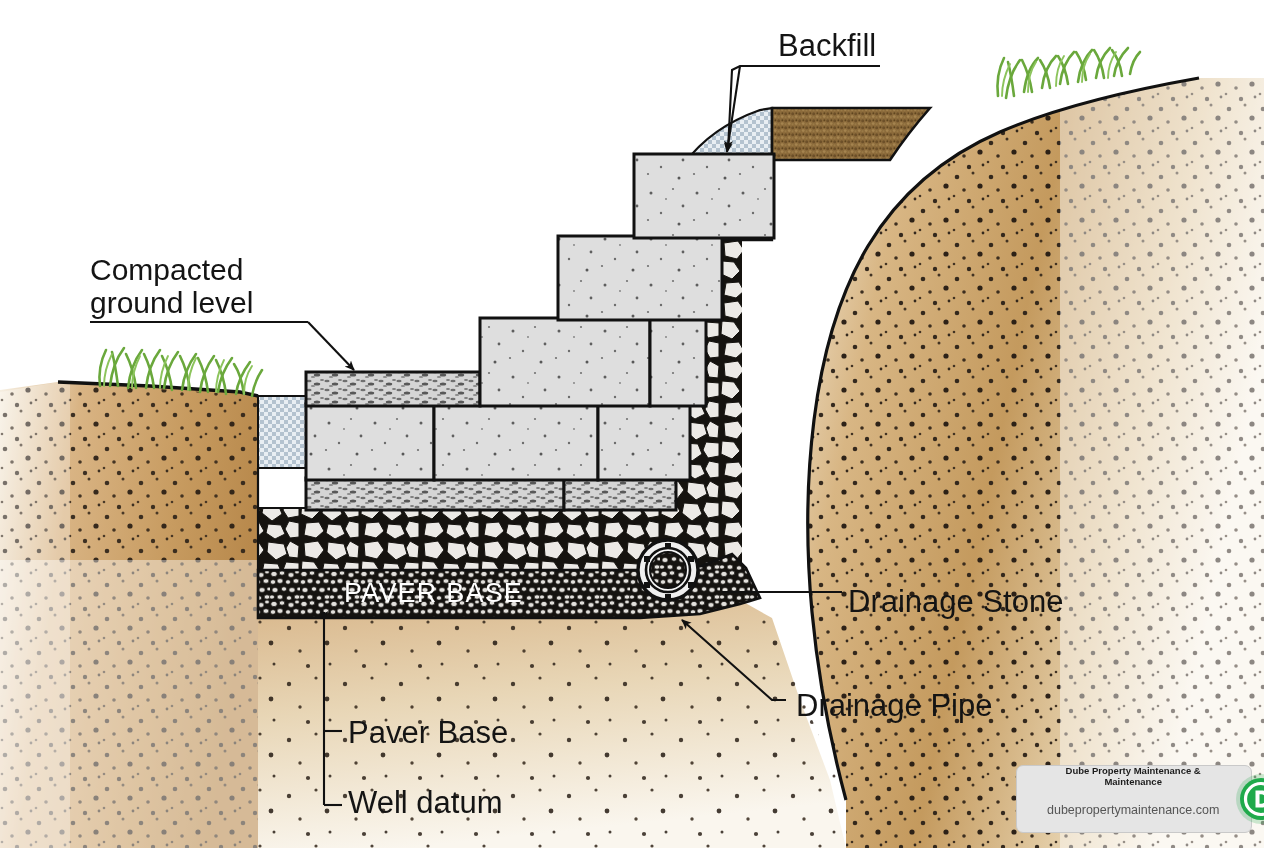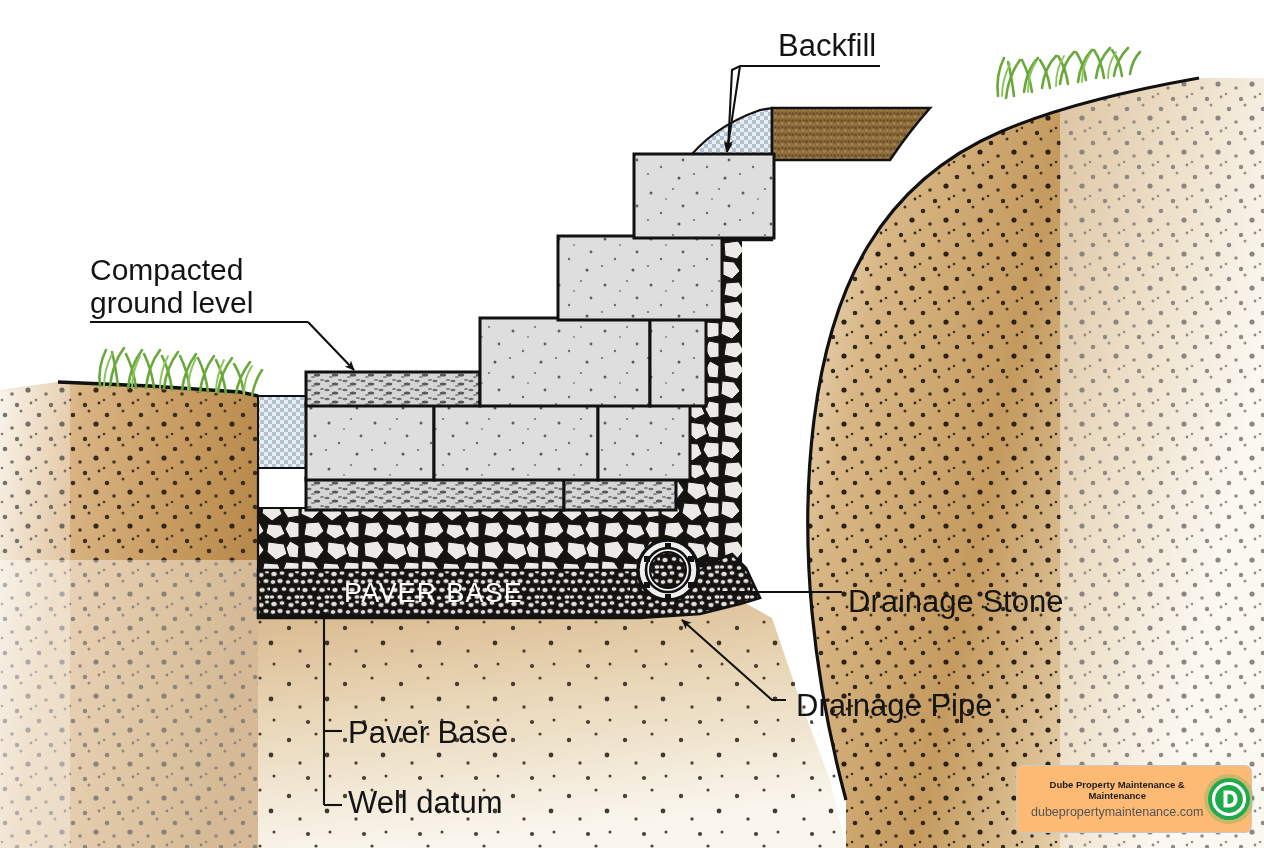--- a/index.html
+++ b/index.html
@@ -24,35 +24,35 @@
     font-size:27px;
     font-weight:400;
     fill:#ffffff;
     letter-spacing:1.2px;
   }
   .leader{fill:none;stroke:#111111;stroke-width:2.1;}
 
   
   #logo-badge{
     position:absolute;left:1016px;top:765px;width:236px;height:68px;
-    border:1px solid #c9c9c9;border-radius:7px;background:#fdba74;
+    border:1px solid #c9c9c9;border-radius:7px;background:#e5e5e5;
     box-sizing:border-box;
     display:flex;align-items:center;
   }
   #logo-text-wrap{
     flex:1;padding-left:14px;text-align:center;
   }
   #logo-title{
     font-family:"Liberation Sans", sans-serif;
     font-size:9.5px;font-weight:bold;color:#1c1c1c;line-height:1.2;
     margin:0 0 4px 0;
   }
   #logo-url{
     font-family:"Liberation Sans", sans-serif;
-    font-size:12.5px;color:#555555;margin:0;white-space:nowrap;
+    font-size:12.5px;color:#555555;margin:16px;white-space:nowrap;
   }
   #logo-mark{
     width:52px;height:52px;margin-right:8px;flex:0 0 auto;position:relative;
   }
 </style>
 </head>
 <body>
 
 <div id="stage">
 

